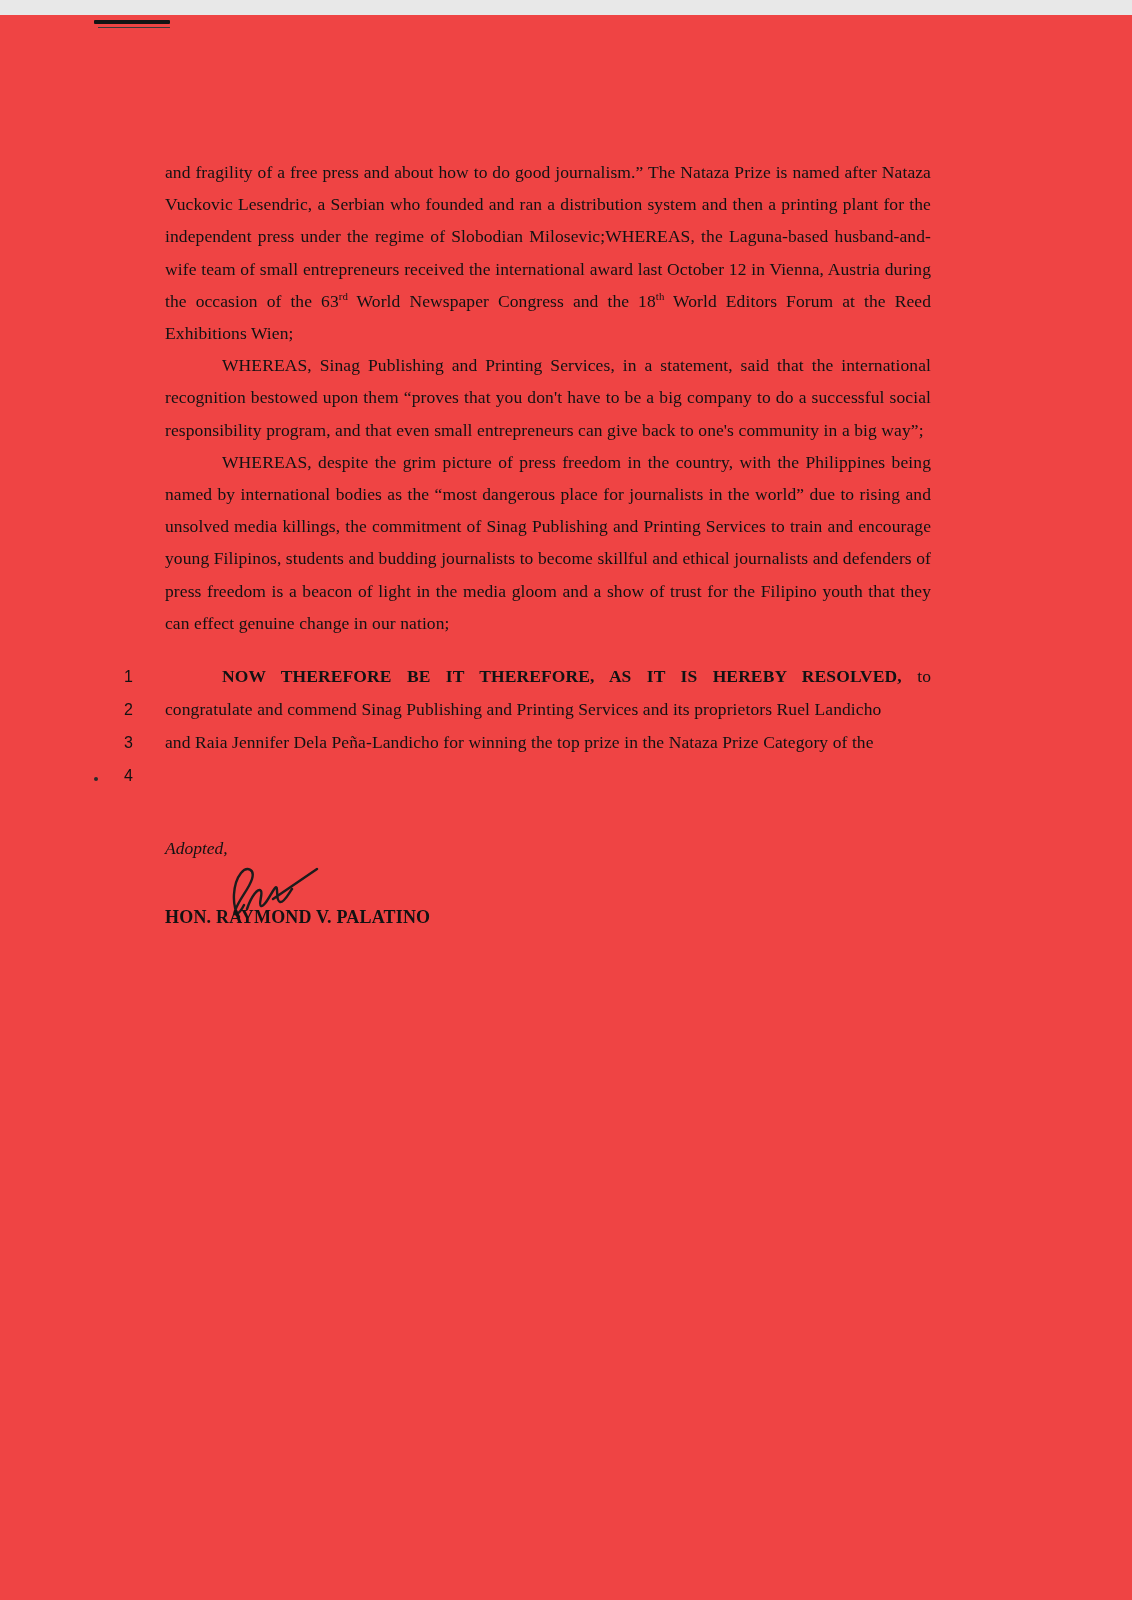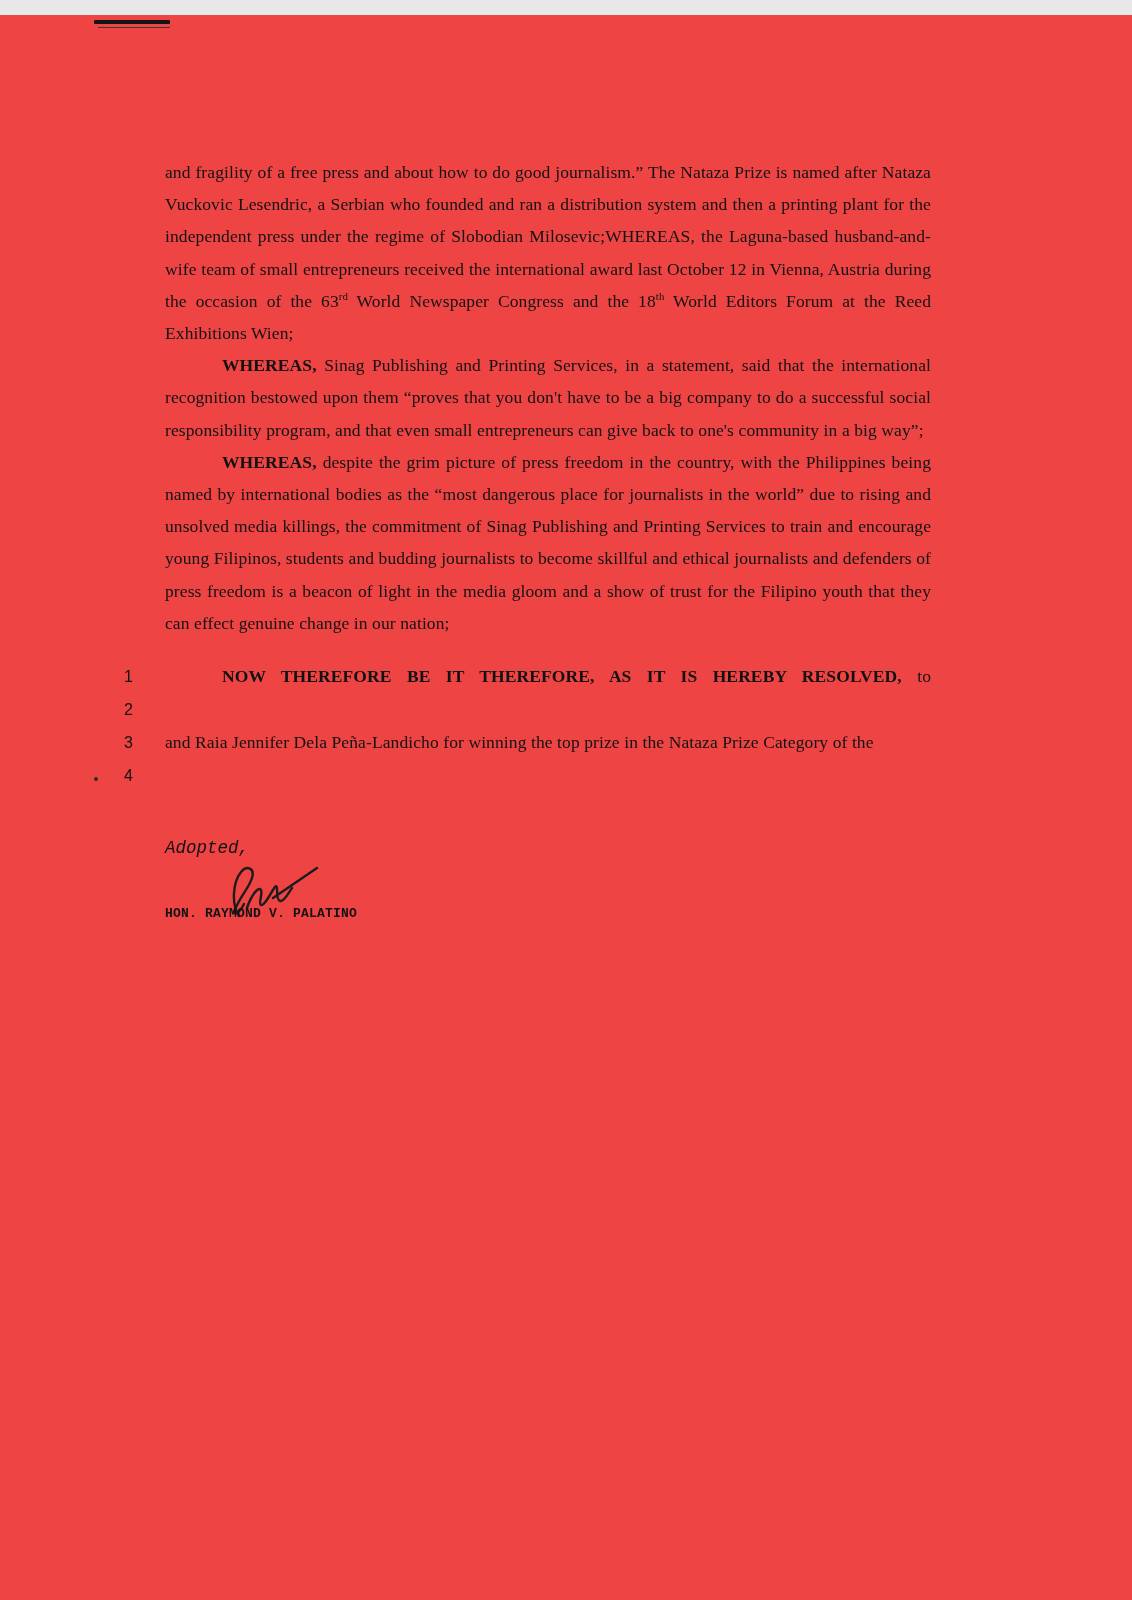--- a/index.html
+++ b/index.html
@@ -58,21 +58,21 @@
     margin: 0;
     font-size: 17.5px;
     line-height: 32.2px;
     text-align: justify;
     letter-spacing: 0.1px;
   }
   .para.indent {
     text-indent: 57px;
   }
   .para b {
-    font-weight: bold;
+    font-weight: normal;
   }
   sup.ord {
     font-size: 0.62em;
     vertical-align: super;
     line-height: 0;
   }
   
   .res-block {
     margin-top: 21px;
   }
@@ -96,37 +96,36 @@
   }
   .res-text.first-line {
     text-indent: 57px;
     text-align: justify;
     text-align-last: justify;
   }
   
   .closing {
     margin-top: 46px;
     margin-left: 165px;
-    font-family: Liberation Mono, monospace;
   }
   .adopted {
     font-style: italic;
     font-size: 17.5px;
     margin: 0;
   }
   .signature-wrap {
     margin: 2px 0 -16px 60px;
     height: 62px;
   }
   .sig-svg {
     display: block;
   }
   .signatory-name {
     margin: 0;
-    font-size: 13px;
+    font-size: 18px;
     font-weight: bold;
     letter-spacing: 0.2px;
   }
   .signatory-title {
     margin: 2px 0 0 0;
     font-size: 16.5px;
     font-weight: bold;
     letter-spacing: 0.2px;
   }
 </style>
@@ -153,20 +152,21 @@
 
     <div class="res-block">
 
       <div class="res-row">
         <div class="res-num">1</div>
         <div class="res-text first-line"><b>NOW THEREFORE BE IT THEREFORE, AS IT IS HEREBY RESOLVED,</b><span> to</span></div>
       </div>
 
       <div class="res-row">
         <div class="res-num">2</div>
+        <div class="res-text">congratulate and commend Sinag Publishing and Printing Services and its proprietors Ruel Landicho</div>
       </div>
 
       <div class="res-row">
         <div class="res-num">3</div>
         <div class="res-text">and Raia Jennifer Dela Peña-Landicho for winning the top prize in the Nataza Prize Category of the</div>
       </div>
 
       <div class="res-row">
         <div class="res-num">4</div>
       </div>

